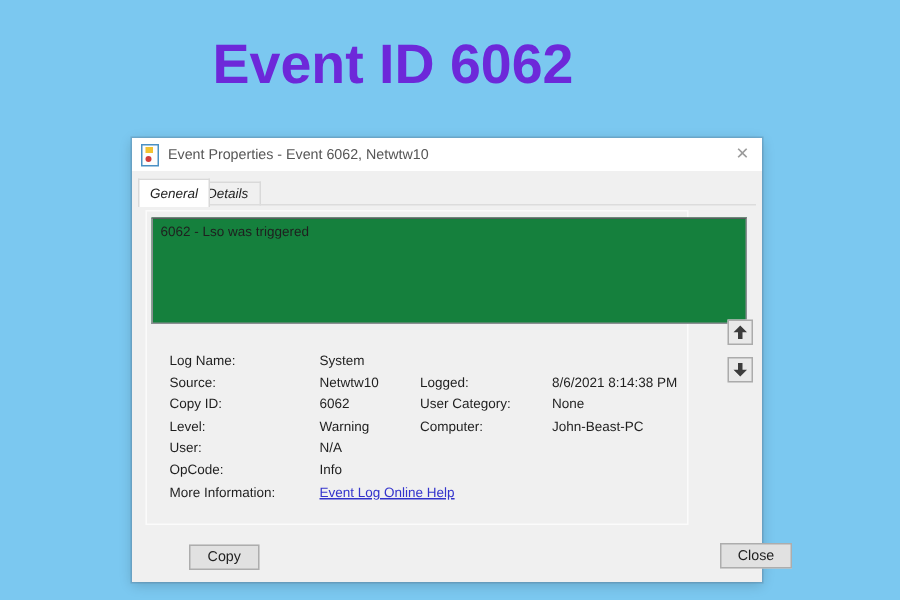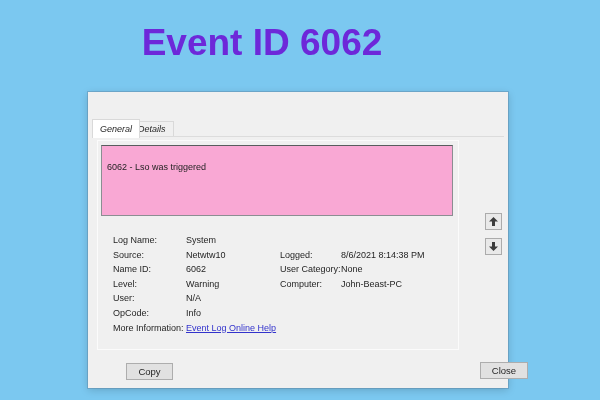--- a/index.html
+++ b/index.html
@@ -49,34 +49,34 @@
     left:4px;top:27px;height:18px;line-height:18px;
     background:#ffffff;z-index:2;
   }
   .tab.inactive{left:42px;background:#f0f0f0;}
   
   .group-panel{
     position:absolute;left:9px;top:48px;width:360px;height:208px;
     border:1px solid #fbfbfb;
   }
   .desc-box{
-    position:absolute;left:3px;top:4px;width:352px;height:71px;
-    background:#f9a8d4;
+    position:absolute;left:3px;top:4px;width:397px;height:71px;
+    background:#15803d;
     border:1px solid #8b8e92;border-top-color:#595c5e;
     box-sizing:border-box;
     font-size:9px;color:#1f1f1f;
-    padding:16px 5px;
+    padding:3px 5px;
   }
   
   .fields-left{position:absolute;left:3px;top:92px;width:240px;}
   .fields-right{position:absolute;left:182px;top:106.5px;width:172px;}
   .frow{height:14.6px;line-height:14.6px;font-size:9px;color:#1f1f1f;white-space:nowrap;}
   .fields-left .flabel{display:inline-block;width:73px;margin-left:12px;}
   .fields-right .flabel{display:inline-block;width:61px;}
-  .fvalue{display:inline-block;}
+  .fvalue{display:inline-block;margin-left:27px;}
   a.help-link{color:#3333cc;text-decoration:underline;cursor:pointer;}
   
   .nav-btn{
     position:absolute;left:397px;width:17px;height:17px;
     background:#e9e9e9;border:1px solid #ababab;
     display:flex;align-items:center;justify-content:center;
     padding:0;cursor:default;
   }
   .nav-btn.up{top:121px;}
   .nav-btn.down{top:146px;}
@@ -90,40 +90,49 @@
   .btn.copy{left:10px;top:271px;width:47px;}
   .btn.close{left:364px;top:270px;width:48px;}
 </style>
 </head>
 <body>
 
 <div class="heading">Event ID 6062</div>
 
 <div class="dialog">
 
+  <div class="titlebar">
+    <span class="app-icon">
+      <span class="page"></span>
+        <span class="y"></span>
+        <span class="r"></span>
+    </span>
+    <span class="title-text">Event Properties - Event 6062, Netwtw10</span>
+    <span class="close-x">✕</span>
+  </div>
 
   <div class="tab active">General</div>
   <div class="tab inactive">Details</div>
   <div class="tabline"></div>
 
   <div class="group-panel">
 
     <div class="desc-box">
       <span>6062 - Lso was triggered</span>
     </div>
 
     <div class="fields-left">
       <div class="frow">
         <span class="flabel">Log Name:</span><span class="fvalue">System</span>
       </div>
       <div class="frow">
         <span class="flabel">Source:</span><span class="fvalue">Netwtw10</span>
       </div>
       <div class="frow">
-        <span class="flabel">Name ID:</span><span class="fvalue">6062</span>
+        <span class="flabel">Copy ID:</span><span class="fvalue">6062</span>
       </div>
       <div class="frow">
         <span class="flabel">Level:</span><span class="fvalue">Warning</span>
       </div>
       <div class="frow">
         <span class="flabel">User:</span><span class="fvalue">N/A</span>
       </div>
       <div class="frow">
         <span class="flabel">OpCode:</span><span class="fvalue">Info</span>
       </div>

